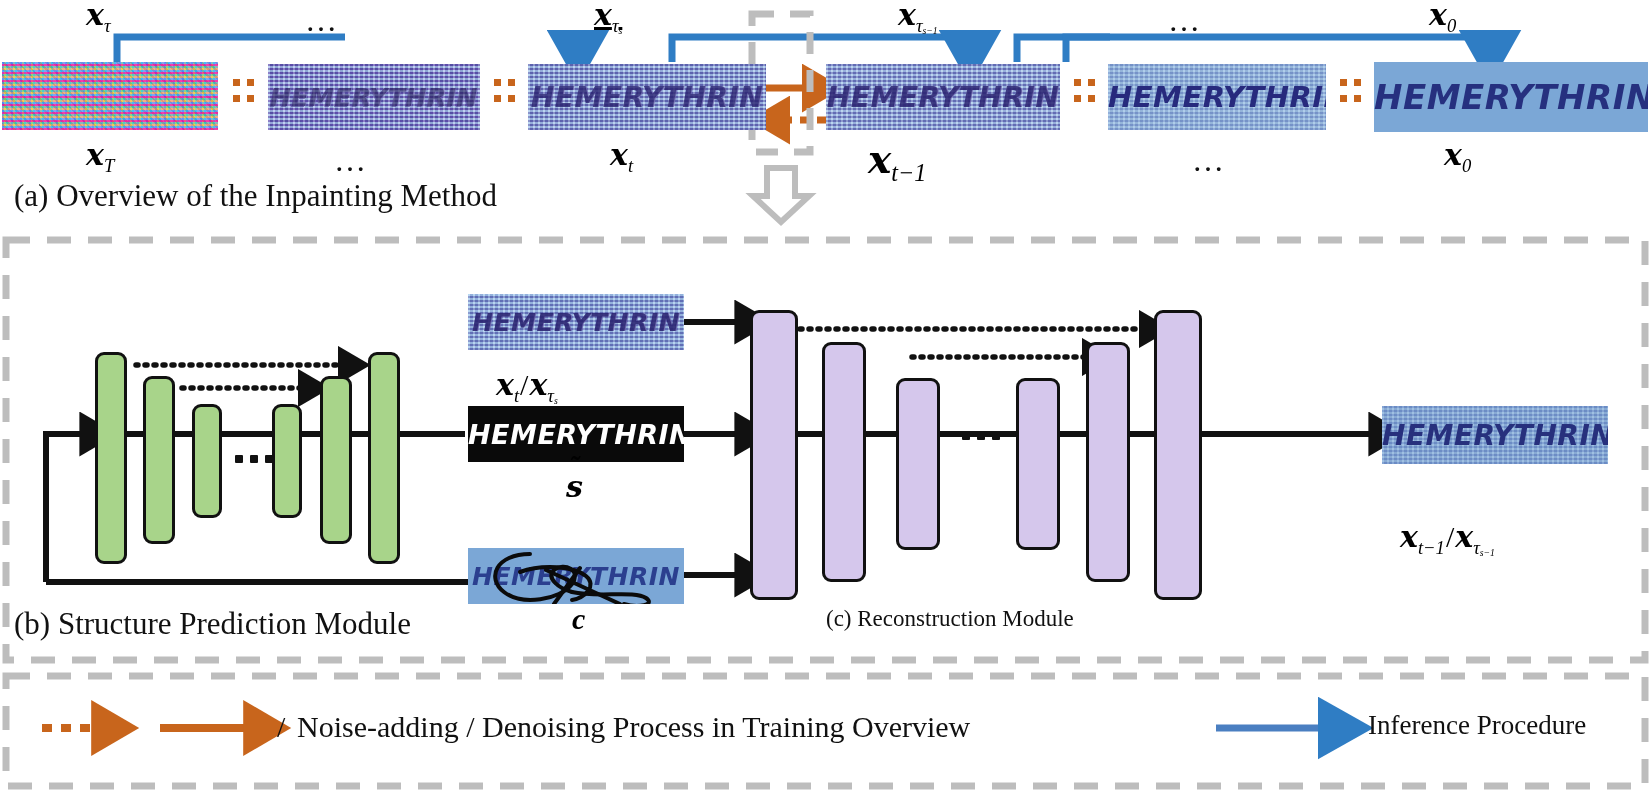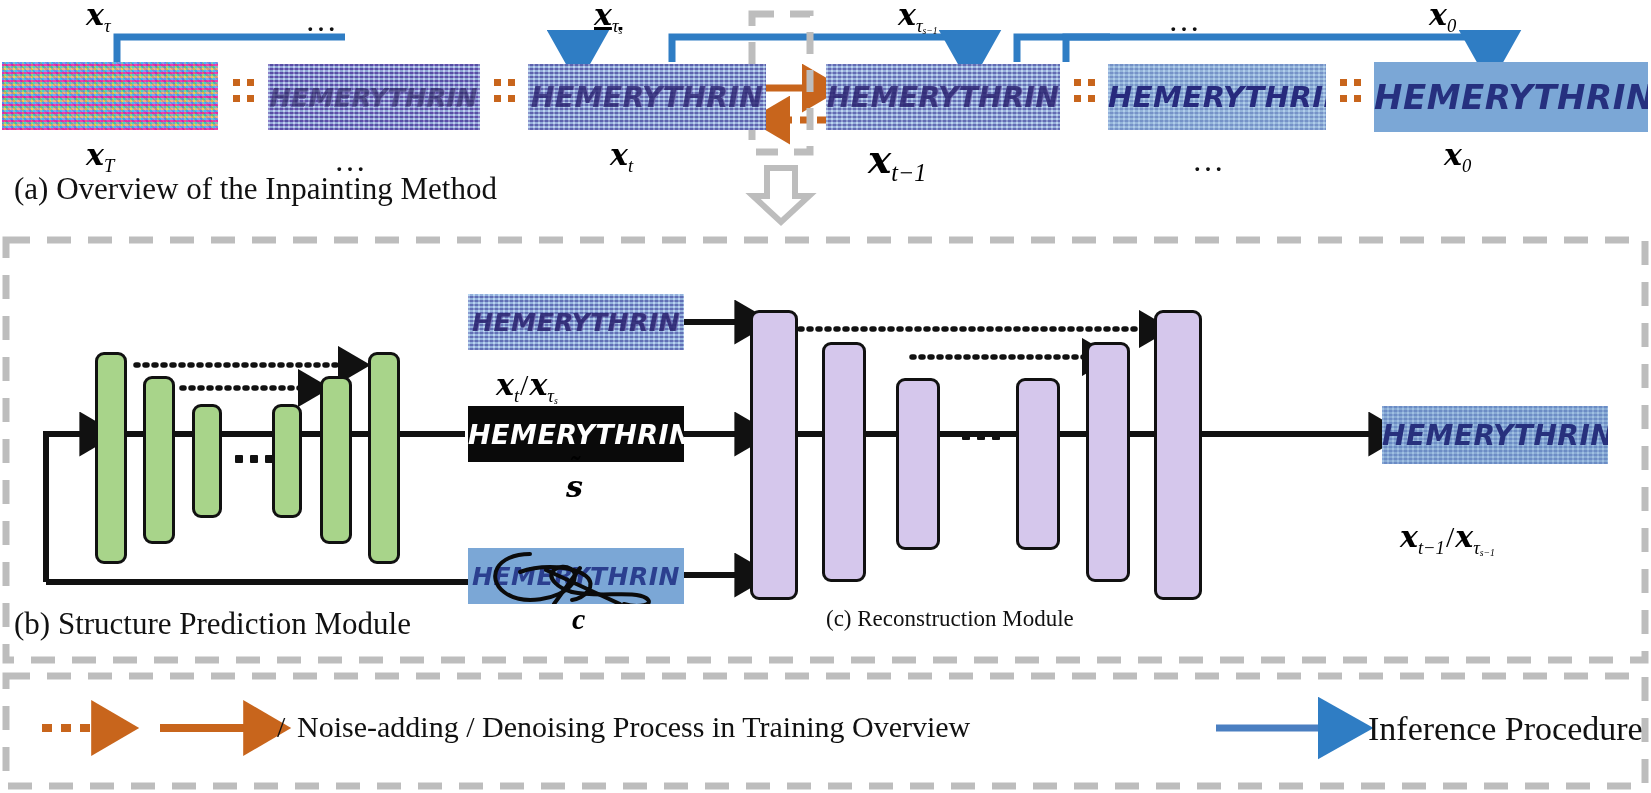--- a/index.html
+++ b/index.html
@@ -212,21 +212,21 @@
   <span class="bold-x">x</span><span class="sub">t</span>
 </div>
 <div class="abs math" style="left:868px;top:140px;font-size:39px;">
   <span class="bold-x">x</span><span class="sub">t−1</span>
 </div>
 <div class="abs cap" style="left:1192px;top:142px;font-size:32px;letter-spacing:2px;">…</div>
 <div class="abs math" style="left:1444px;top:140px;font-size:30px;">
   <span class="bold-x">x</span><span class="sub">0</span>
 </div>
 
-<div class="abs cap" style="left:14px;top:171px;font-size:31px;">(a) Overview of the Inpainting Method</div>
+<div class="abs cap" style="left:14px;top:178px;font-size:31px;">(a) Overview of the Inpainting Method</div>
 
 <div class="blk green" style="left:95px;top:352px;width:32px;height:212px;"></div>
 <div class="blk green" style="left:143px;top:376px;width:32px;height:168px;"></div>
 <div class="blk green" style="left:192px;top:404px;width:30px;height:114px;"></div>
 <div class="blk green" style="left:272px;top:404px;width:30px;height:114px;"></div>
 <div class="blk green" style="left:320px;top:376px;width:32px;height:168px;"></div>
 <div class="blk green" style="left:368px;top:352px;width:32px;height:212px;"></div>
 <div class="ellip" style="left:235px;top:455px;">
     <b></b>
     <b></b>
@@ -286,13 +286,13 @@
 </div>
 <div class="abs math" style="left:1400px;top:522px;font-size:30px;">
   <span class="bold-x">x</span><span class="sub">t−1</span><span class="slash">/</span><span class="bold-x">x</span><span class="sub">τ<span class="sub2">s−1</span></span>
 </div>
 
 <div class="abs cap" style="left:14px;top:606px;font-size:31px;">(b) Structure Prediction Module</div>
 <div class="abs cap" style="left:826px;top:606px;font-size:23px;">(c) Reconstruction Module</div>
 
 <div class="abs cap" style="left:277px;top:710px;font-size:30px;">/</div>
 <div class="abs cap" style="left:297px;top:710px;font-size:30px;">Noise-adding / Denoising Process in Training Overview</div>
-<div class="abs cap" style="left:1368px;top:710px;font-size:34px;font-family:Liberation Serif, serif;">Inference Procedure</div>
+<div class="abs cap" style="left:1368px;top:710px;font-size:27px;font-family:Liberation Serif, serif;">Inference Procedure</div>
 
 </body></html>

